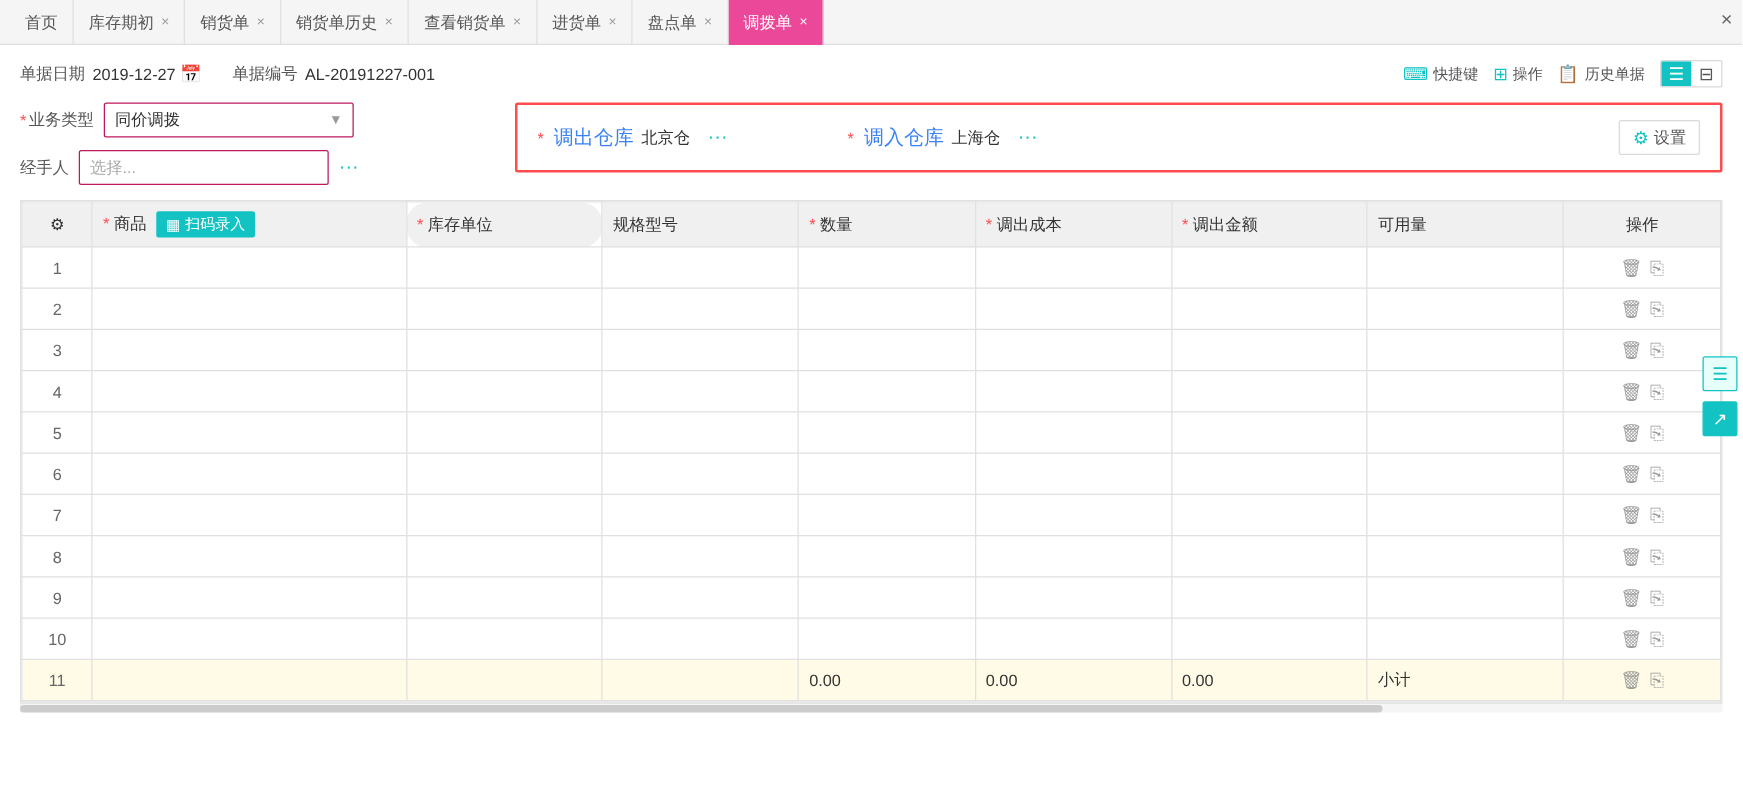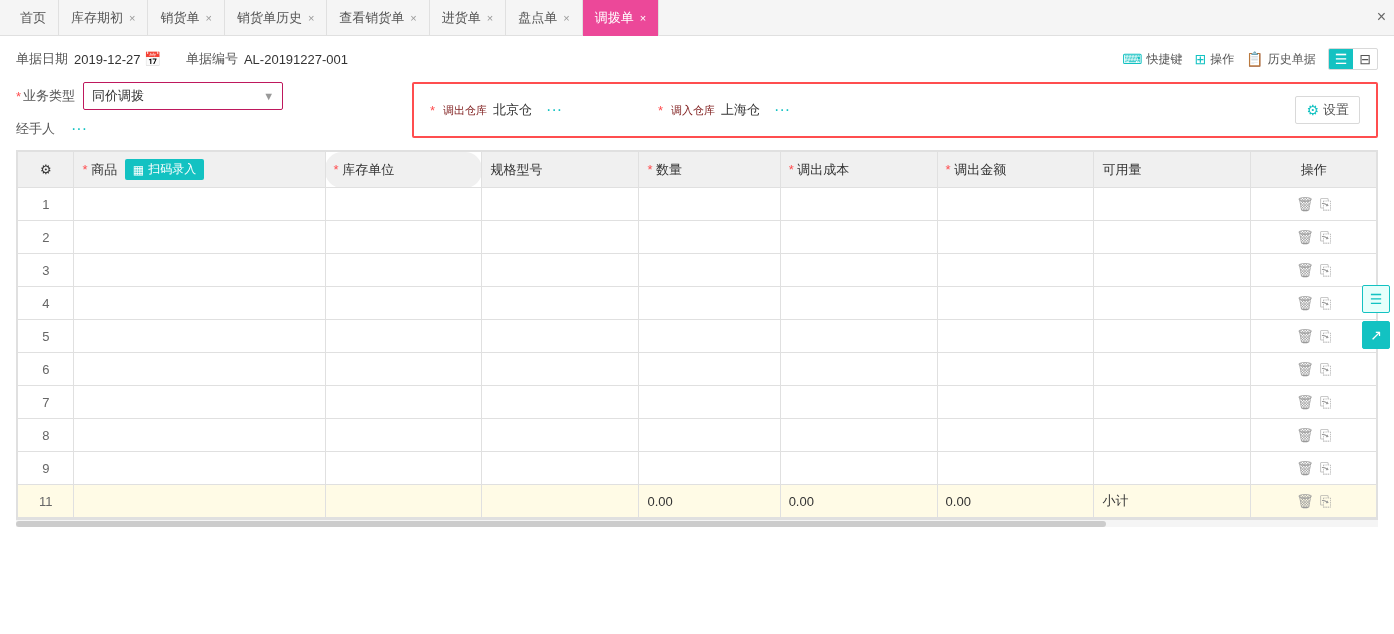--- a/index.html
+++ b/index.html
@@ -115,21 +115,21 @@
     }
     .gear-icon { color: #13c2c2; font-size: 14px; }
 
     
     .warehouse-row {
       display: flex; align-items: center; gap: 16px;
     }
     .warehouse-item {
       display: flex; align-items: center; gap: 6px;
     }
-    .warehouse-label { font-size: 11px; color: #7f1d1d; white-space: nowrap; }
+    .warehouse-label { font-size: 16px; color: #3b82f6; white-space: nowrap; }
     .warehouse-value { font-size: 13px; color: #333; }
 
     
     .handler-row { display: flex; align-items: center; margin-top: 10px; }
     .handler-placeholder { color: #aaa; font-size: 13px; }
 
     
     .table-wrapper {
       border: 1px solid #e0e0e0;
       overflow: hidden;
@@ -292,20 +292,23 @@
       <div class="form-row">
         <span class="required">*</span>
         <span class="form-label">业务类型</span>
         <div class="form-input form-input-wide">
           <span>同价调拨</span>
           <span class="arrow">▼</span>
         </div>
       </div>
       <div class="form-row handler-row">
         <span class="form-label">经手人</span>
+        <div class="form-input form-input-wide">
+          <span class="handler-placeholder">选择...</span>
+        </div>
         <span class="dots-btn">···</span>
       </div>
     </div>
 
     <div class="form-right">
       <div class="warehouse-row">
         <div class="warehouse-item">
           <span class="required">*</span>
           <span class="warehouse-label">调出仓库</span>
           <span class="warehouse-value">北京仓</span>
@@ -504,20 +507,36 @@
             <td></td>
             <td></td>
             <td></td>
             <td>
               <div class="action-cell">
                 <span class="action-icon">🗑</span>
                 <span class="action-icon">⎘</span>
               </div>
             </td>
           </tr>
+          <tr>
+            <td class="row-num">10</td>
+            <td></td>
+            <td></td>
+            <td></td>
+            <td></td>
+            <td></td>
+            <td></td>
+            <td></td>
+            <td>
+              <div class="action-cell">
+                <span class="action-icon">🗑</span>
+                <span class="action-icon">⎘</span>
+              </div>
+            </td>
+          </tr>
           <tr class="subtotal">
             <td class="row-num">11</td>
             <td style="background: rgb(255, 251, 230);"></td>
             <td style="background: rgb(255, 251, 230);"></td>
             <td style="background: rgb(255, 251, 230);"></td>
             <td style="background: rgb(255, 251, 230);">0.00</td>
             <td style="background: rgb(255, 251, 230);">0.00</td>
             <td style="background: rgb(255, 251, 230);">0.00</td>
             <td style="background: rgb(255, 251, 230);">小计</td>
             <td style="background: rgb(255, 251, 230);">

